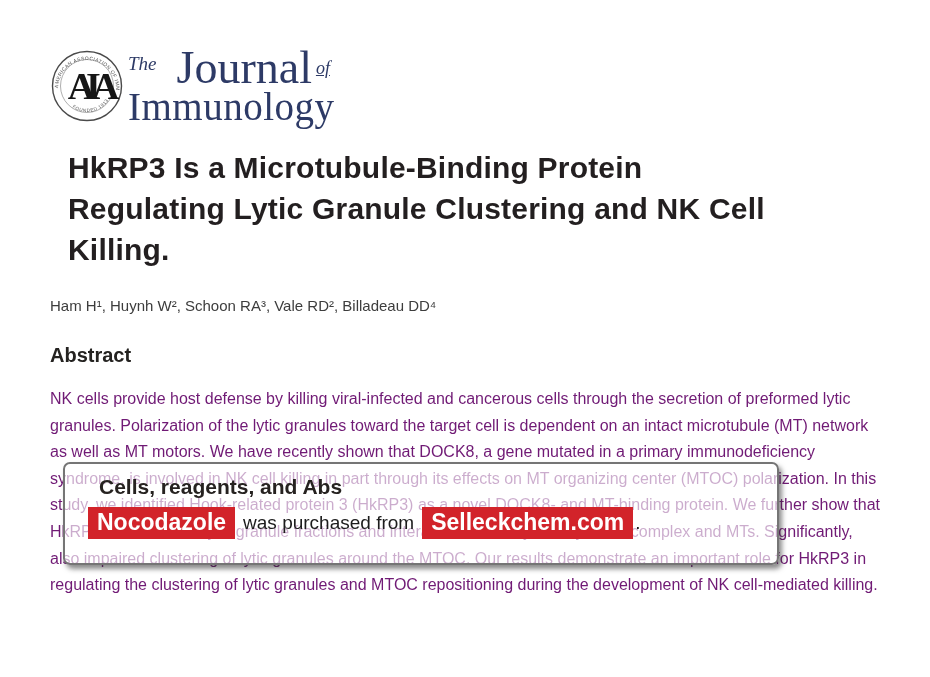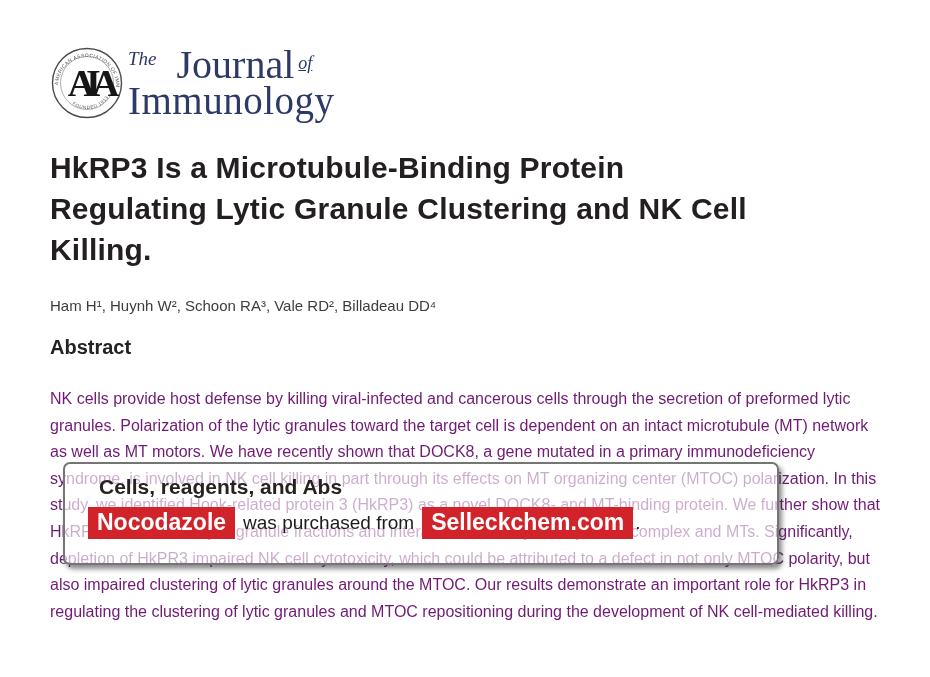--- a/index.html
+++ b/index.html
@@ -28,21 +28,21 @@
     font-family: "Liberation Serif", "DejaVu Serif", serif;
     line-height: 1;
   }
   .wm-line1 { white-space: nowrap; }
   .wm-the {
     font-style: italic;
     font-size: 19px;
     vertical-align: 13px;
     margin-right: 20px;
   }
-  .wm-journal { font-size: 40px; }
+  .wm-journal { font-size: 46px; }
   .wm-of {
     font-style: italic;
     font-size: 18px;
     vertical-align: 9px;
     margin-left: 4px;
     text-decoration: underline;
   }
   .wm-line2 {
     font-size: 39px;
     margin-top: -4px;
@@ -55,36 +55,36 @@
     left: 50px;
     top: 147px;
     margin: 0;
     width: 850px;
     font-size: 30px;
     line-height: 41px;
     font-weight: bold;
     color: #231f20;
     letter-spacing: 0.2px;
   }
-  .title span { display: block; white-space: nowrap; }
+  .title span { display: block; white-space: nowrap; margin-left: 18px; }
 
   .authors {
     position: absolute;
     left: 50px;
     top: 297px;
     margin: 0;
     font-size: 15px;
     color: #3d3d3d;
     white-space: nowrap;
   }
 
   .abs-head {
     position: absolute;
     left: 50px;
-    top: 336px;
+    top: 344px;
     margin: 0;
     font-size: 20px;
     font-weight: bold;
     color: #242220;
   }
 
   .abs-text {
     position: absolute;
     left: 50px;
     top: 386px;
@@ -180,21 +180,20 @@
 
   <h2 class="abs-head">Abstract</h2>
 
   <div class="abs-text">
     <span class="abs-line">NK cells provide host defense by killing viral-infected and cancerous cells through the secretion of preformed lytic</span>
     <span class="abs-line">granules. Polarization of the lytic granules toward the target cell is dependent on an intact microtubule (MT) network</span>
     <span class="abs-line">as well as MT motors. We have recently shown that DOCK8, a gene mutated in a primary immunodeficiency</span>
     <span class="abs-line">syndrome, is involved in NK cell killing in part through its effects on MT organizing center (MTOC) polarization. In this</span>
     <span class="abs-line">study, we identified Hook-related protein 3 (HkRP3) as a novel DOCK8- and MT-binding protein. We further show that</span>
     <span class="abs-line">HkRP3 is enriched in lytic granule fractions and interacts with the dynein-dynactin complex and MTs. Significantly,</span>
-    <span class="abs-line">depletion of HkPR3 impaired NK cell cytotoxicity, which could be attributed to a defect in not only MTOC polarity, but</span>
     <span class="abs-line">also impaired clustering of lytic granules around the MTOC. Our results demonstrate an important role for HkRP3 in</span>
     <span class="abs-line">regulating the clustering of lytic granules and MTOC repositioning during the development of NK cell-mediated killing.</span>
   </div>
 
   <div class="overlay">
     <div class="ov-head">Cells, reagents, and Abs</div>
     <div class="ov-row">
       <span class="badge">Nocodazole</span>
       <span class="ov-mid">was purchased from</span>
       <span class="badge">Selleckchem.com</span>

